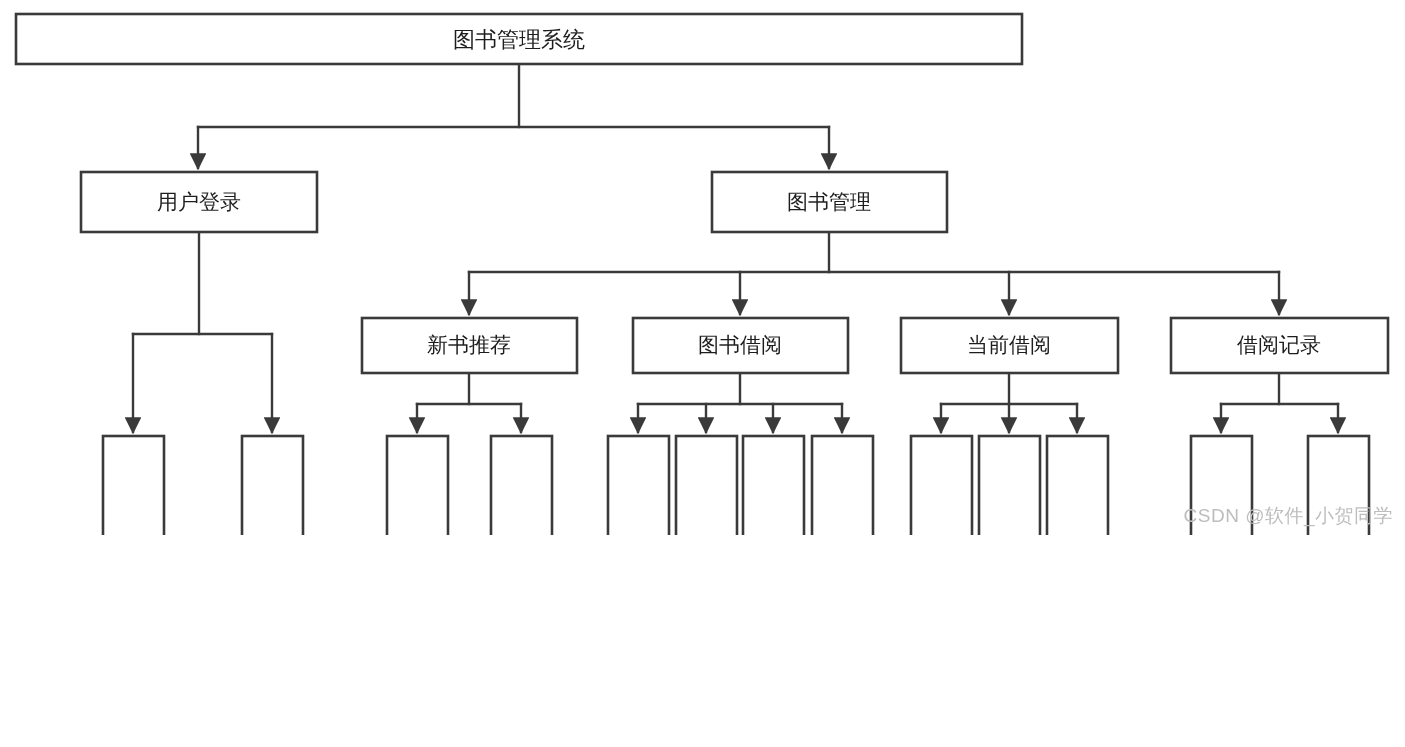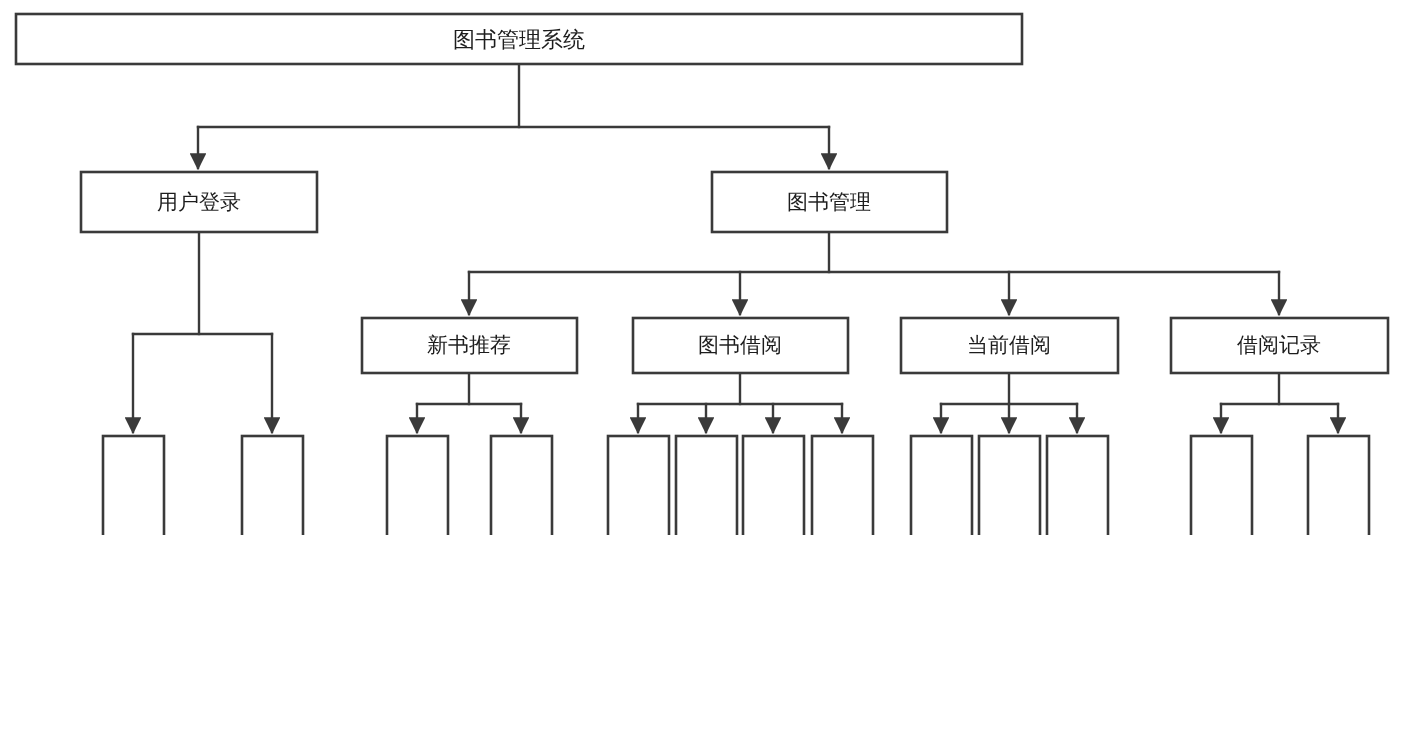--- a/index.html
+++ b/index.html
@@ -218,13 +218,14 @@
   <div class="vlabel" style="left:743px; top:436px; width:61px; height:297px;">编辑图书（管理员）</div>
   <div class="vlabel" style="left:812px; top:436px; width:61px; height:297px;">借阅图书</div>
 
   <div class="vlabel" style="left:911px; top:436px; width:61px; height:297px;">查询图书</div>
   <div class="vlabel" style="left:979px; top:436px; width:61px; height:297px;">归还图书</div>
   <div class="vlabel" style="left:1047px; top:436px; width:61px; height:297px;">确认归还（管理员）</div>
 
   <div class="vlabel" style="left:1191px; top:436px; width:61px; height:297px;">新增借阅记录</div>
   <div class="vlabel" style="left:1308px; top:436px; width:61px; height:297px;">查询借阅记录</div>
 
+  <div class="watermark">CSDN @软件_小贺同学</div>
 </div>
 
 </body></html>

